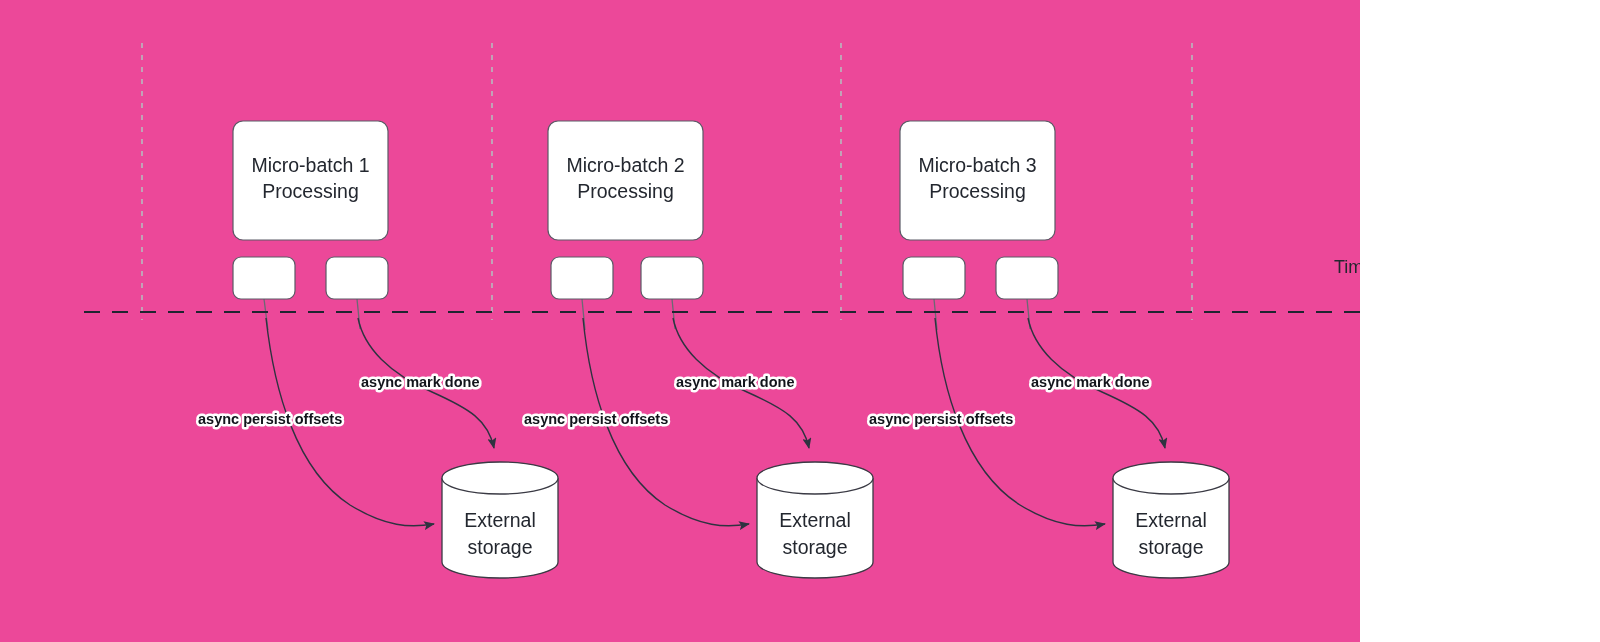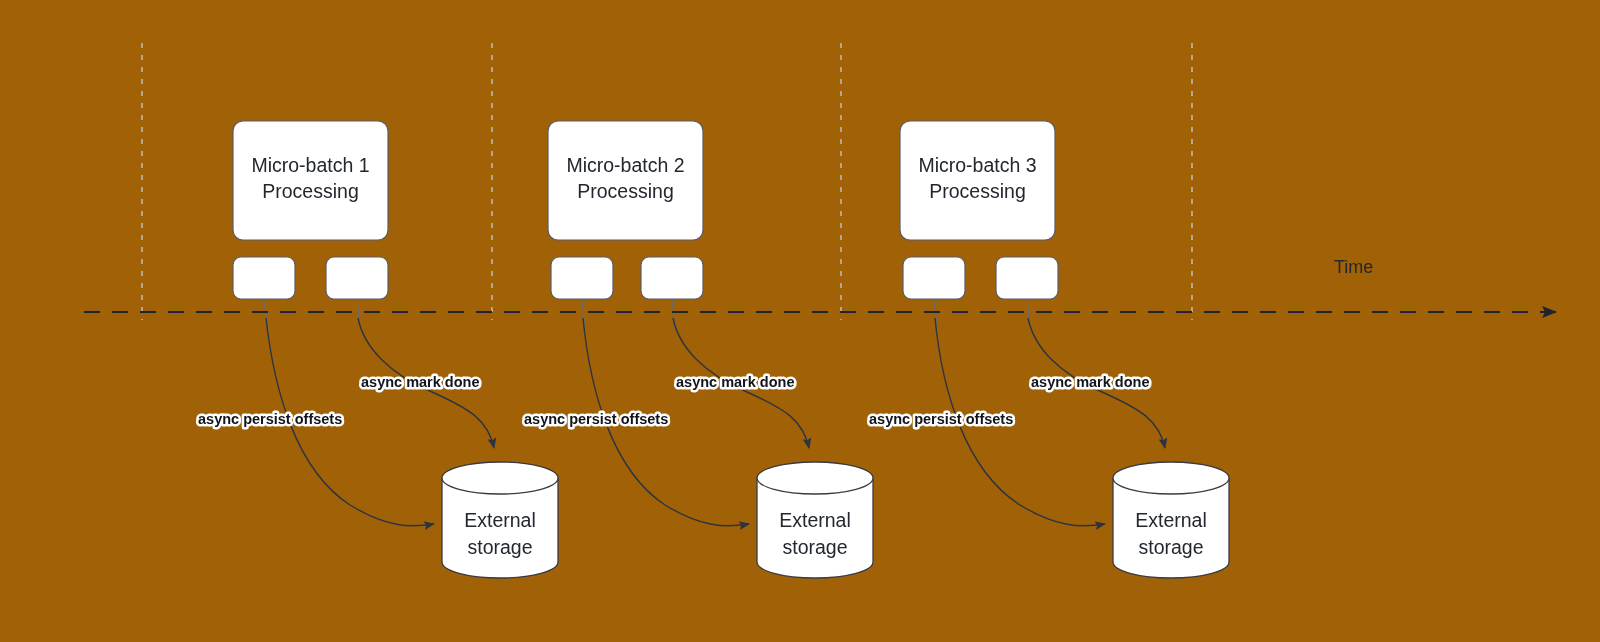--- a/index.html
+++ b/index.html
@@ -6,23 +6,23 @@
     margin: 0;
     padding: 0;
     background: #ffffff;
   }
   body {
     font-family: "Liberation Sans", sans-serif;
     -webkit-font-smoothing: antialiased;
   }
   #diagram-root {
     position: relative;
-    width: 1600px;
+    width: 1360px;
     height: 642px;
-    background: #a16207;
+    background: #ec4899;
     overflow: hidden;
   }
   svg.canvas {
     position: absolute;
     left: 0;
     top: 0;
     width: 1600px;
     height: 642px;
   }
   .shape-stroke {

